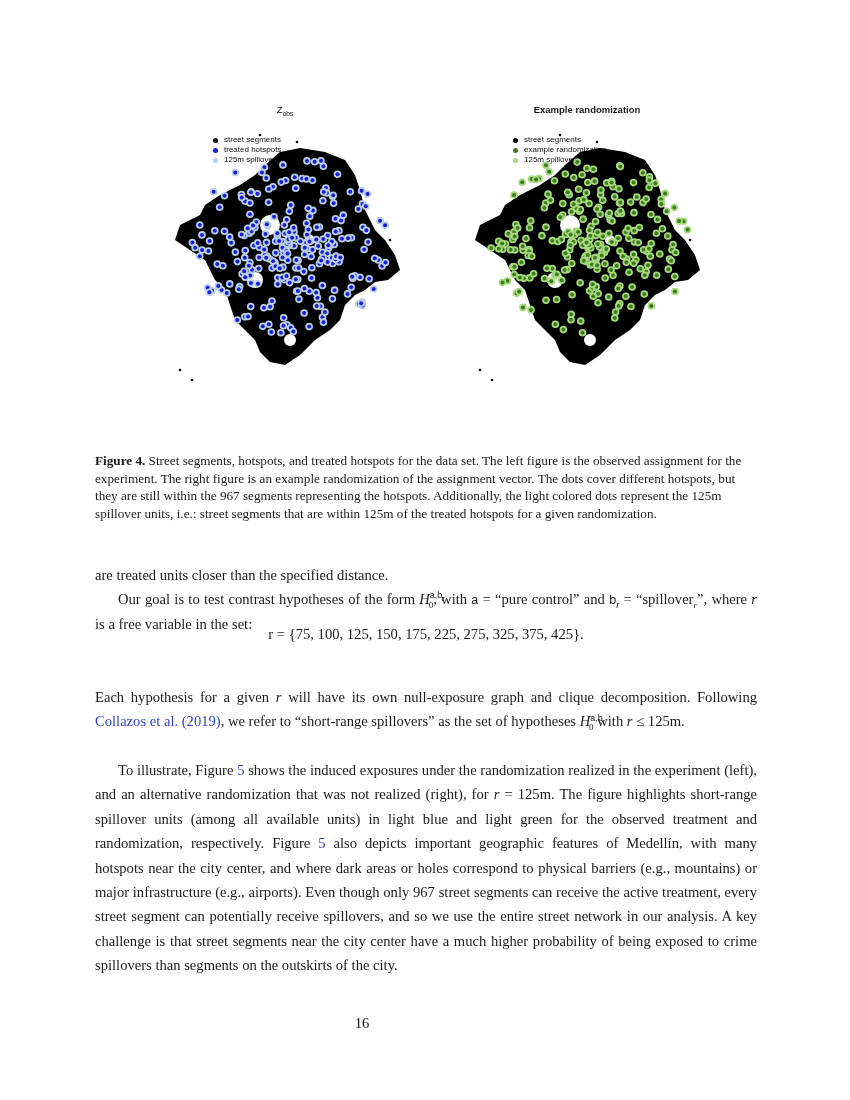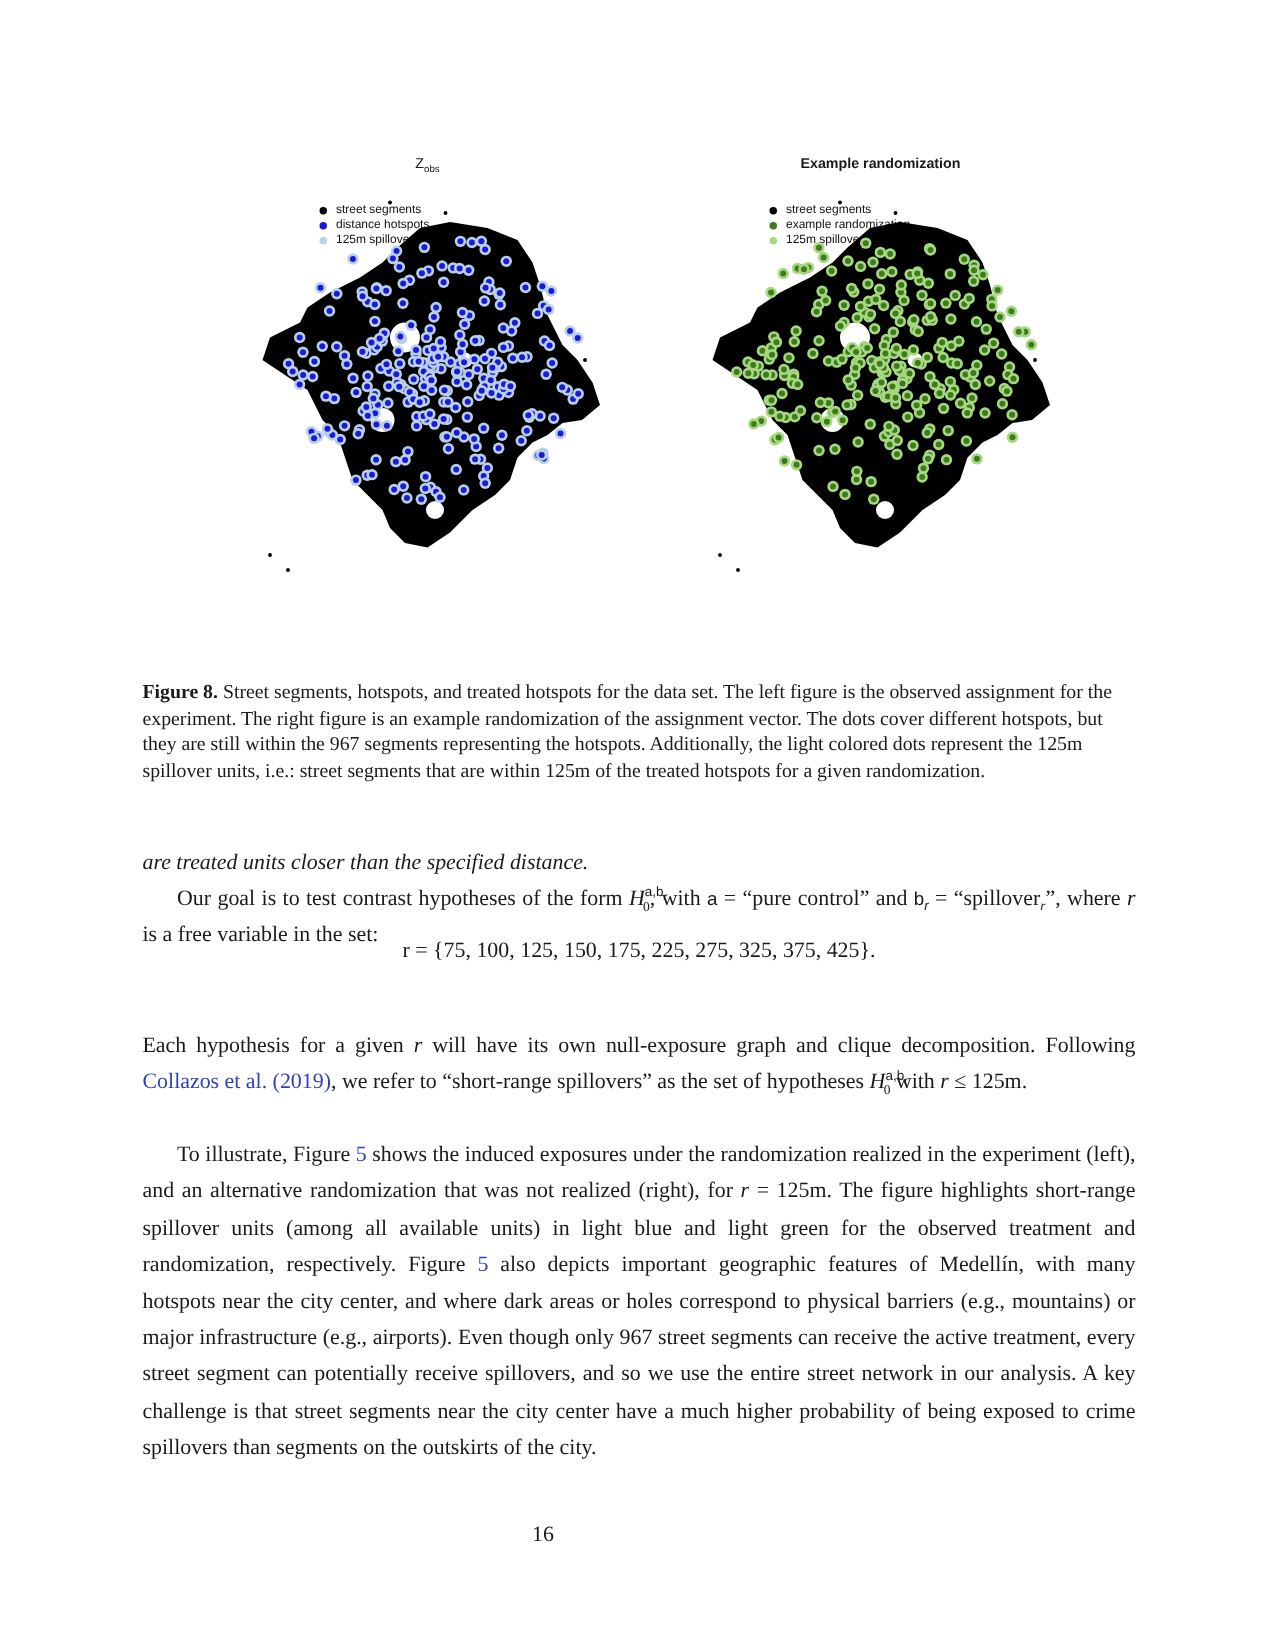--- a/index.html
+++ b/index.html
@@ -29,21 +29,21 @@
 <div class="fig-title" style="left:185px; top:104px;">
   <span>Z</span><sub>obs</sub>
 </div>
 <div class="legend" style="left:173px; top:135px;">
   <div class="row">
       <span class="dot" style="background:#000"></span>
       <span>street segments</span>
     </div>
   <div class="row">
       <span class="dot" style="background:#1a1adb"></span>
-      <span>distance hotspots</span>
+      <span>treated hotspots</span>
     </div>
   <div class="row">
       <span class="dot" style="background:#b9cfe6"></span>
       <span>125m spillover segments</span>
     </div>
 </div>
 <svg class="map" id="map-left" style="left:160px; top:130px;" width="245" height="260" viewBox="0 0 245 260">
     <path d="M120,22 L140,18 L165,22 L185,30 L195,45 L200,60 L205,80 L215,100 L225,110 L235,125 L240,140 L228,150 L215,152 L205,160 L195,165 L185,175 L180,190 L170,200 L155,210 L140,225 L125,235 L110,232 L100,222 L95,210 L85,200 L75,190 L70,175 L65,160 L55,150 L45,130 L30,120 L15,110 L20,95 L40,85 L45,75 L60,65 L80,55 L95,45 L105,35 Z" fill="#000"></path>
     <circle cx="110" cy="95" r="10" fill="#fff"></circle>
     <circle cx="95" cy="150" r="8" fill="#fff"></circle>
@@ -2158,25 +2158,25 @@
       <circle cx="57.6412805918948" cy="98.0990723464189" r="3.8" fill="#a6d97f"></circle>
       <circle cx="57.6412805918948" cy="98.0990723464189" r="2" fill="#3e7a1e"></circle>
     </g>
     <g>
       <circle cx="146.30683902477784" cy="118.96775513390503" r="3.8" fill="#a6d97f"></circle>
       <circle cx="146.30683902477784" cy="118.96775513390503" r="2" fill="#3e7a1e"></circle>
     </g>
   </svg>
 
 <div class="caption">
-  <b>Figure 8.</b>
+  <b>Figure 4.</b>
   <span>Street segments, hotspots, and treated hotspots for the data set. The left figure is the observed assignment for the experiment. The right figure is an example randomization of the assignment vector. The dots cover different hotspots, but they are still within the 967 segments representing the hotspots. Additionally, the light colored dots represent the 125m spillover units, i.e.: street segments that are within 125m of the treated hotspots for a given randomization.</span>
 </div>
 
-<div class="body-text" style="top:563px;font-style:italic;">
+<div class="body-text" style="top:563px;">
   <span>are treated units closer than the specified distance.</span>
 </div>
 
 <div class="body-text indent" style="top:587px;"><span>Our goal is to test contrast hypotheses of the form </span><span class="math"><span>H</span><sup class="sf" style="font-size:9px;"><span>a,b</span><sub style="font-size:7px;" class="math">r</sub></sup><sub style="font-size:9px; font-style:normal; margin-left:-16px;">0</sub></span><span>, with </span><span class="sf">a</span><span> = “pure control” and </span><span class="sf"><span>b</span><sub class="math" style="font-size:9px;">r</sub></span><span> = “spillover</span><sub class="math" style="font-size:9px;">r</sub><span>”, where </span><span class="math">r</span><span> is a free variable in the set:</span></div>
 
 <div class="equation">
   <span>r = {75, 100, 125, 150, 175, 225, 275, 325, 375, 425}.</span>
 </div>
 
 <div class="body-text" style="top:685px;"><span>Each hypothesis for a given </span><span class="math">r</span><span> will have its own null-exposure graph and clique decomposition. Following </span><span class="link">Collazos et al. (2019)</span><span>, we refer to “short-range spillovers” as the set of hypotheses </span><span class="math"><span>H</span><sup class="sf" style="font-size:9px;"><span>a,b</span><sub style="font-size:7px;" class="math">r</sub></sup><sub style="font-size:9px; font-style:normal; margin-left:-16px;">0</sub></span><span> with </span><span class="math">r</span><span> ≤ 125m.</span></div>

